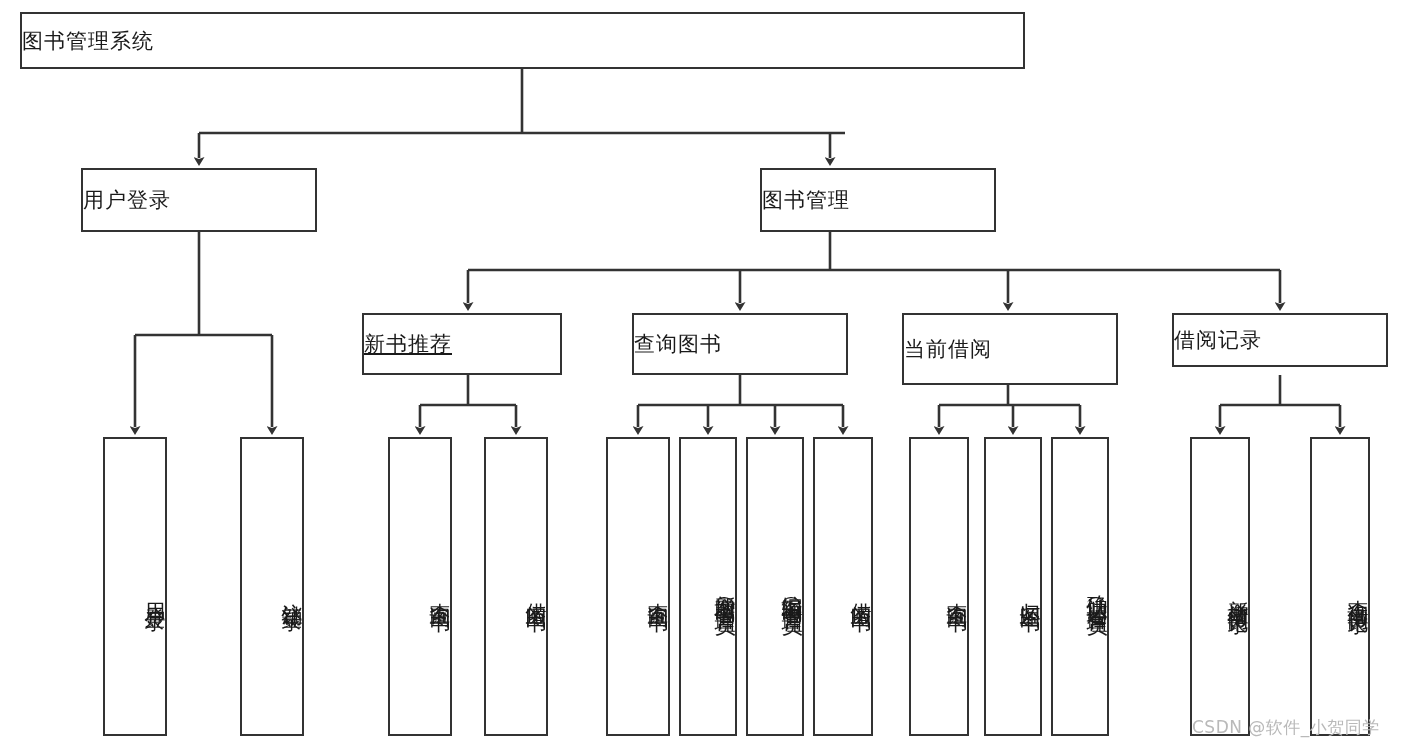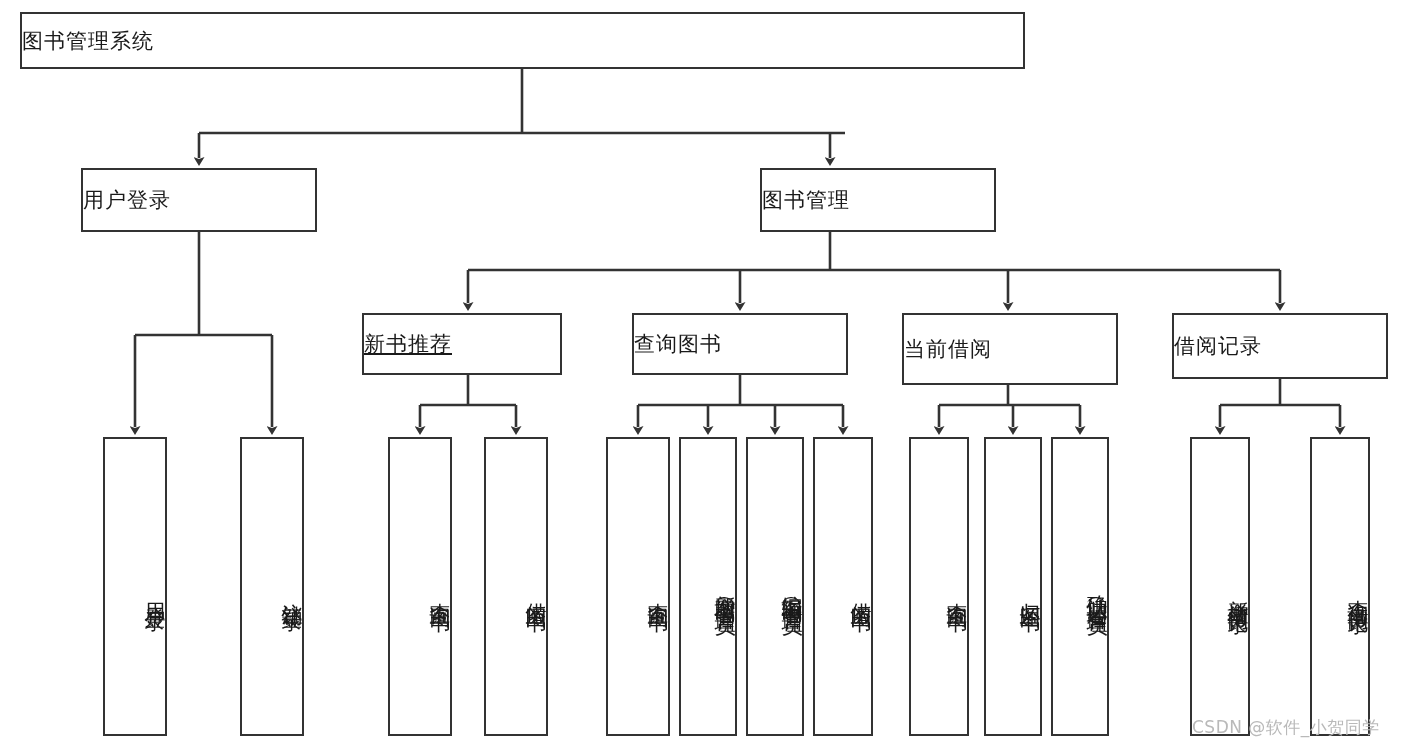--- a/index.html
+++ b/index.html
@@ -130,21 +130,21 @@
 
   <div class="node horiz" id="n-l3-0" style="left: 362px; top: 313px; width: 200px; height: 62px; text-decoration: underline;">
     <span>新书推荐</span>
   </div>
   <div class="node horiz" id="n-l3-1" style="left: 632px; top: 313px; width: 216px; height: 62px;">
     <span>查询图书</span>
   </div>
   <div class="node horiz" id="n-l3-2" style="left: 902px; top: 313px; width: 216px; height: 72px;">
     <span>当前借阅</span>
   </div>
-  <div class="node horiz" id="n-l3-3" style="left: 1172px; top: 313px; width: 216px; height: 66px;">
+  <div class="node horiz" id="n-l3-3" style="left: 1172px; top: 313px; width: 216px; height: 54px;">
     <span>借阅记录</span>
   </div>
 
   <div class="node vert" id="n-lf-0" style="left: 103px; top: 437px; width: 64px; height: 299px;">
     <span class="vlabel">用户登录</span>
   </div>
   <div class="node vert" id="n-lf-1" style="left: 240px; top: 437px; width: 64px; height: 299px;">
     <span class="vlabel">注销登录</span>
   </div>
   <div class="node vert" id="n-lf-2" style="left: 388px; top: 437px; width: 64px; height: 299px;">

